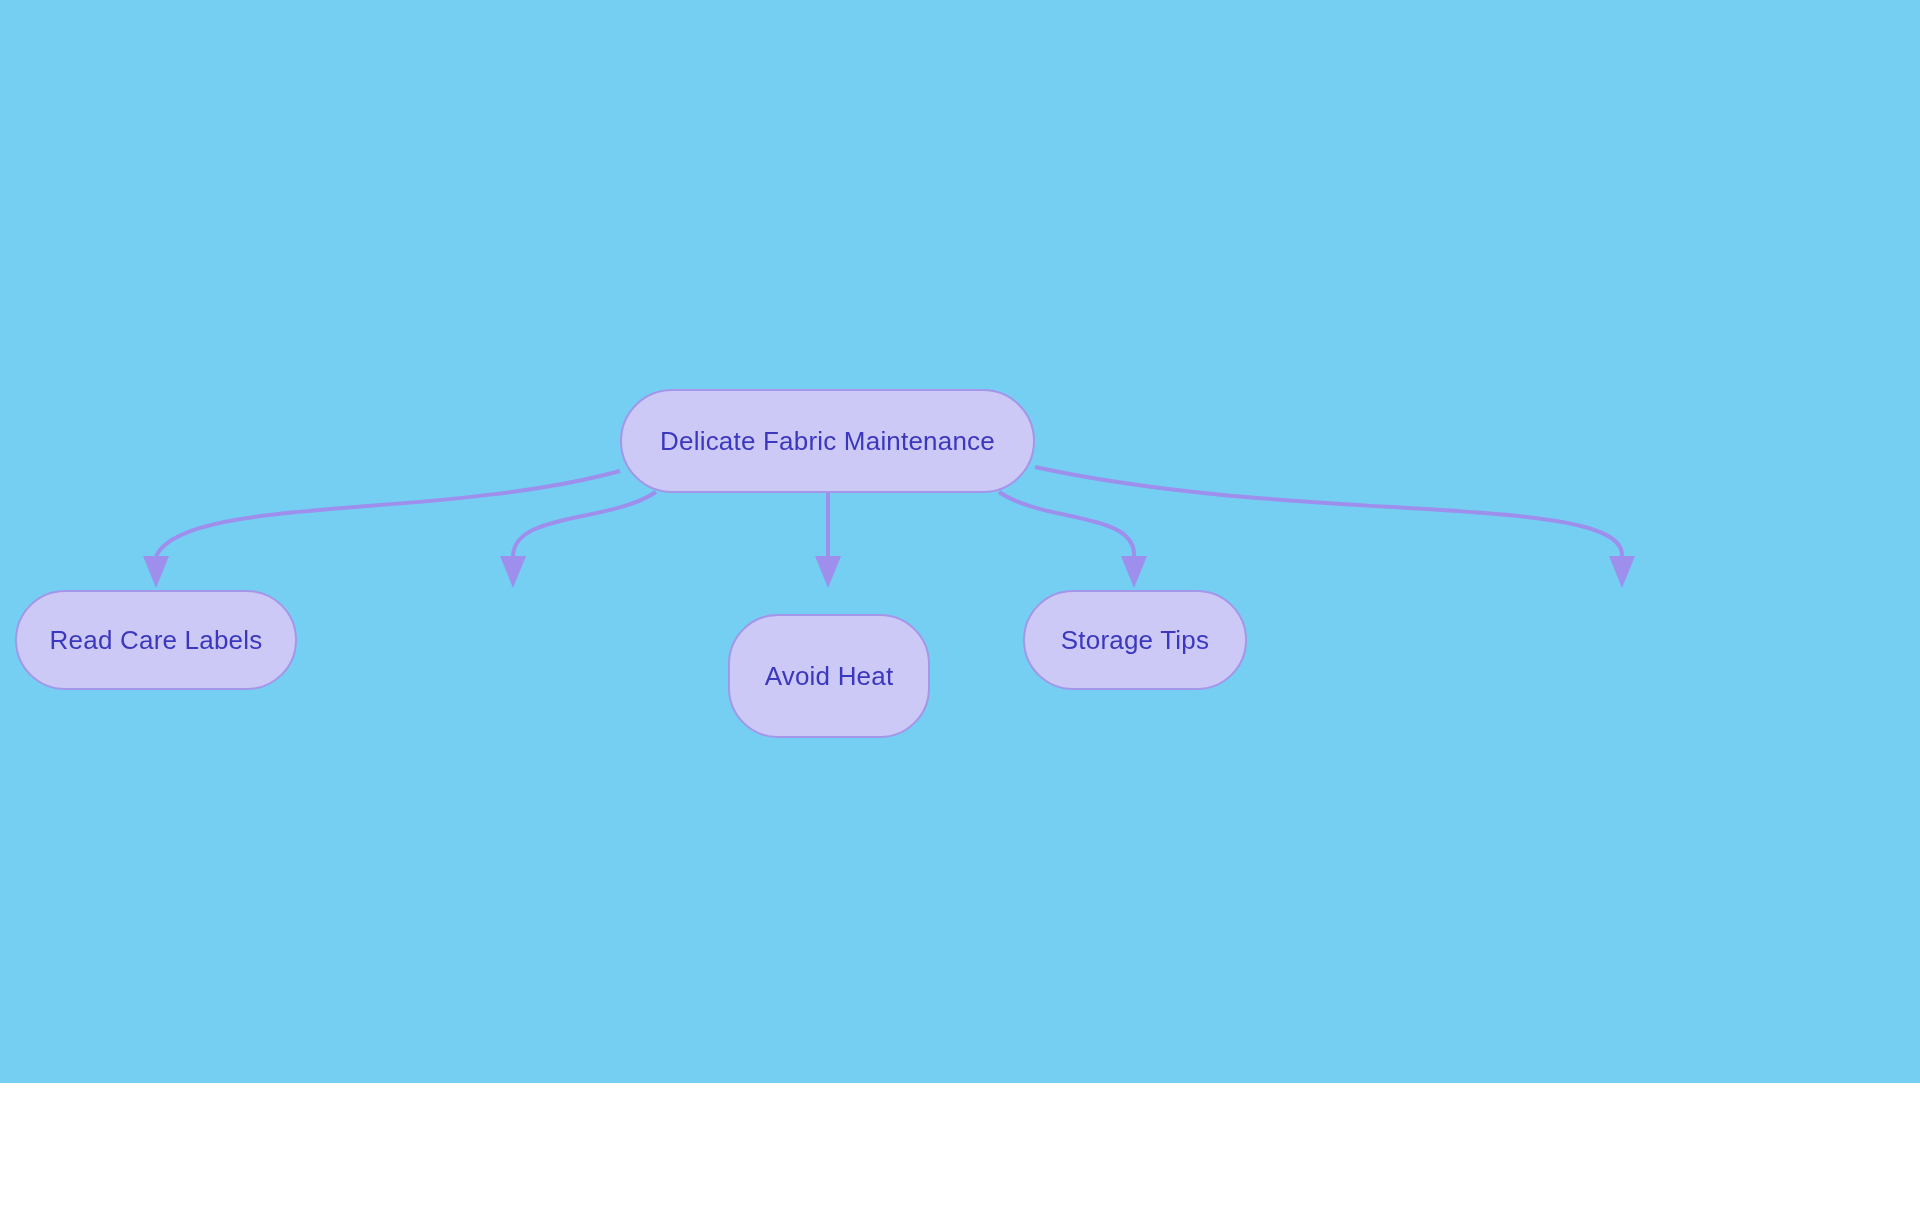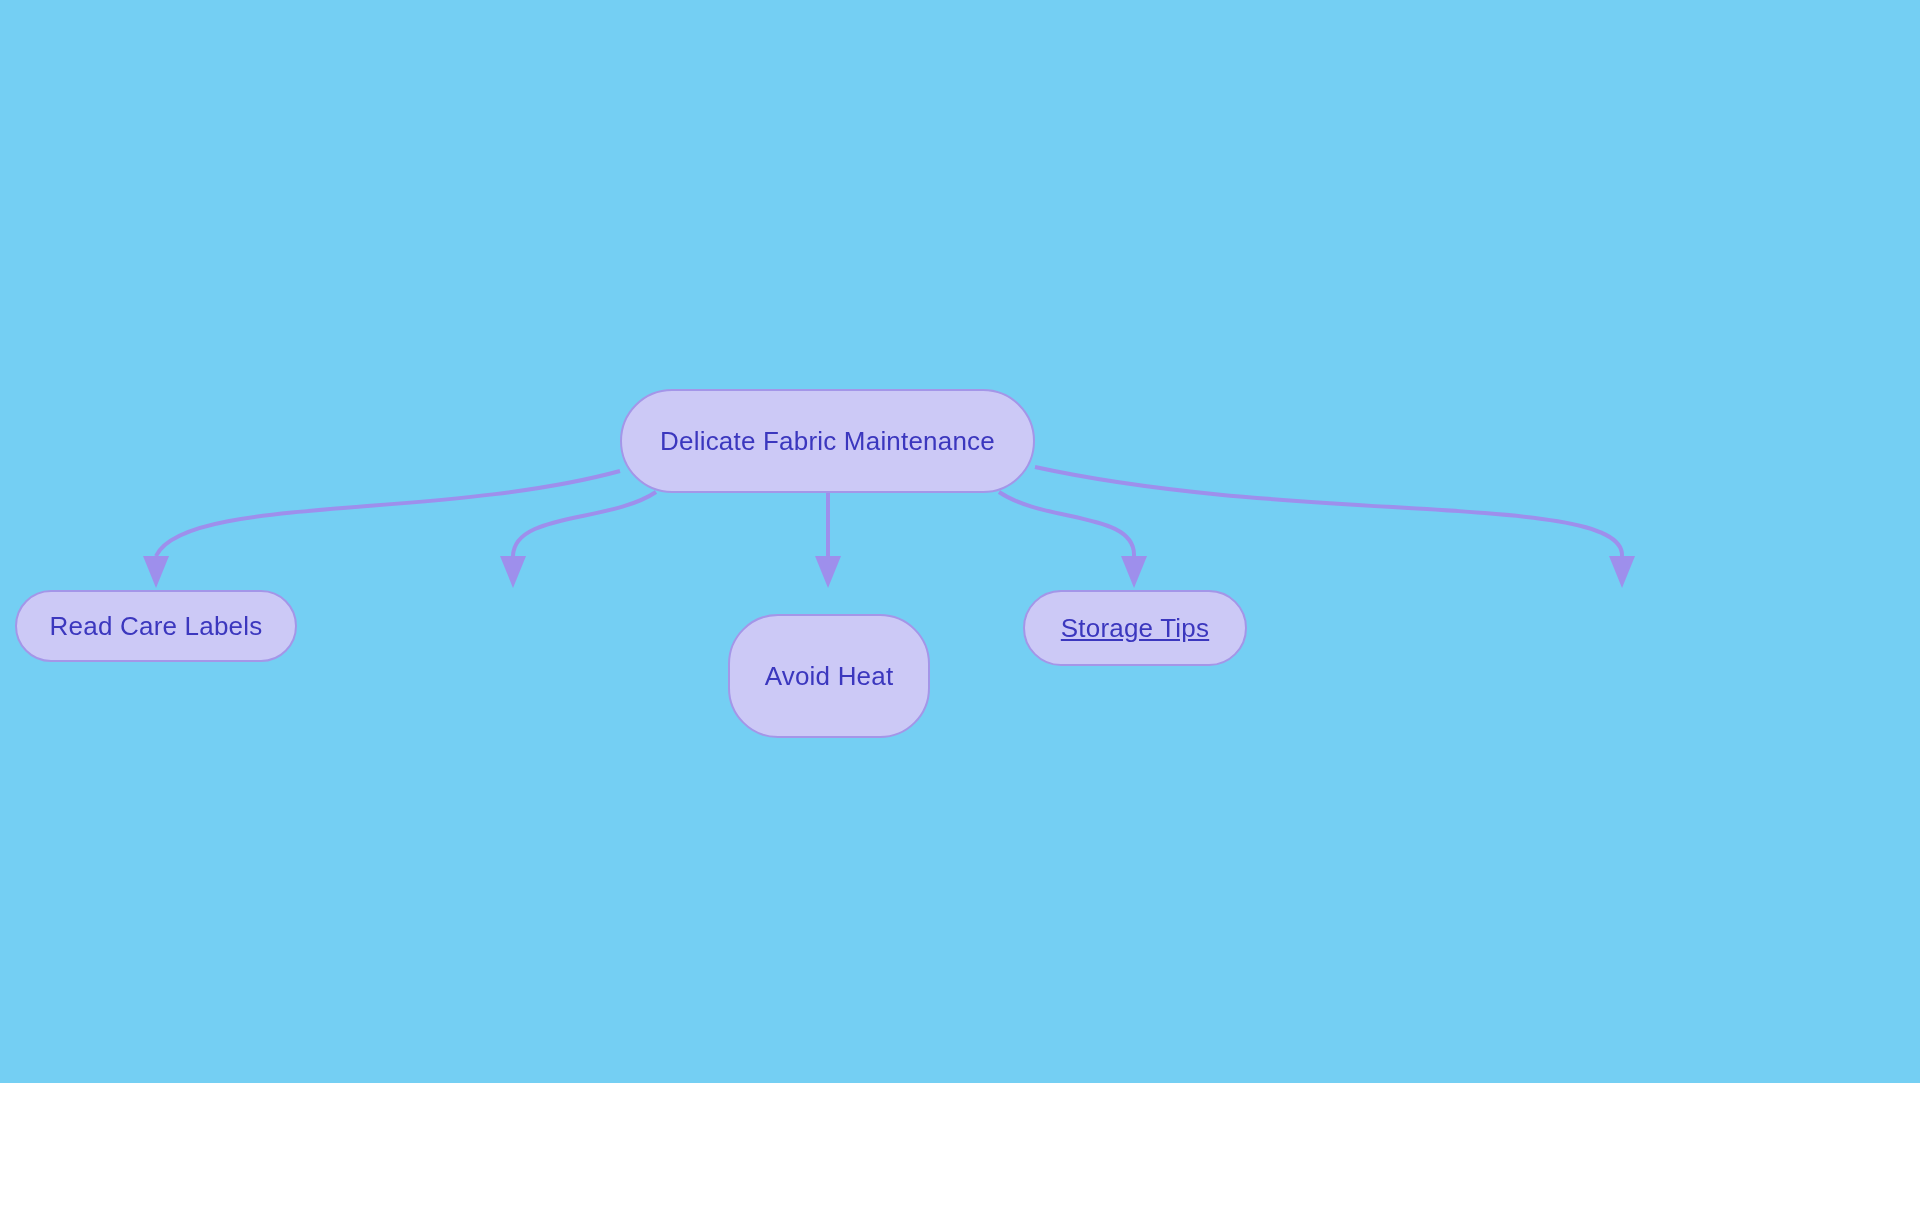--- a/index.html
+++ b/index.html
@@ -26,24 +26,24 @@
   .node{
     position:absolute;box-sizing:border-box;
     display:flex;align-items:center;justify-content:center;
     background:var(--node-fill);
     border:2px solid var(--node-border);
     color:var(--node-text);
     font-size:26px;letter-spacing:0.2px;white-space:nowrap;
     border-radius:60px;
   }
   .n-root   {left:620px; top:389px; width:415px; height:104px; border-radius:52px;}
-  .n-read   {left:15px;  top:590px; width:282px; height:72px; border-radius:50px;}
+  .n-read   {left:15px;  top:590px; width:282px; height:100px; border-radius:50px;}
   .n-hand   {left:390px; top:590px; width:243px; height:100px; border-radius:50px;}
   .n-avoid  {left:728px; top:614px; width:202px; height:124px; border-radius:50px;text-align:right;}
-  .n-storage{left:1023px;top:590px; width:224px; height:76px; border-radius:50px;text-decoration:underline;}
+  .n-storage{left:1023px;top:590px; width:224px; height:100px; border-radius:50px;}
   .n-examine{left:1343px;top:590px; width:512px; height:100px; border-radius:50px;}
   .footer{
     position:absolute;left:0;top:1083px;width:1920px;height:132px;
     background:var(--footer-bg);
   }
 </style>
 </head>
 <body>
 
 <div class="canvas">

